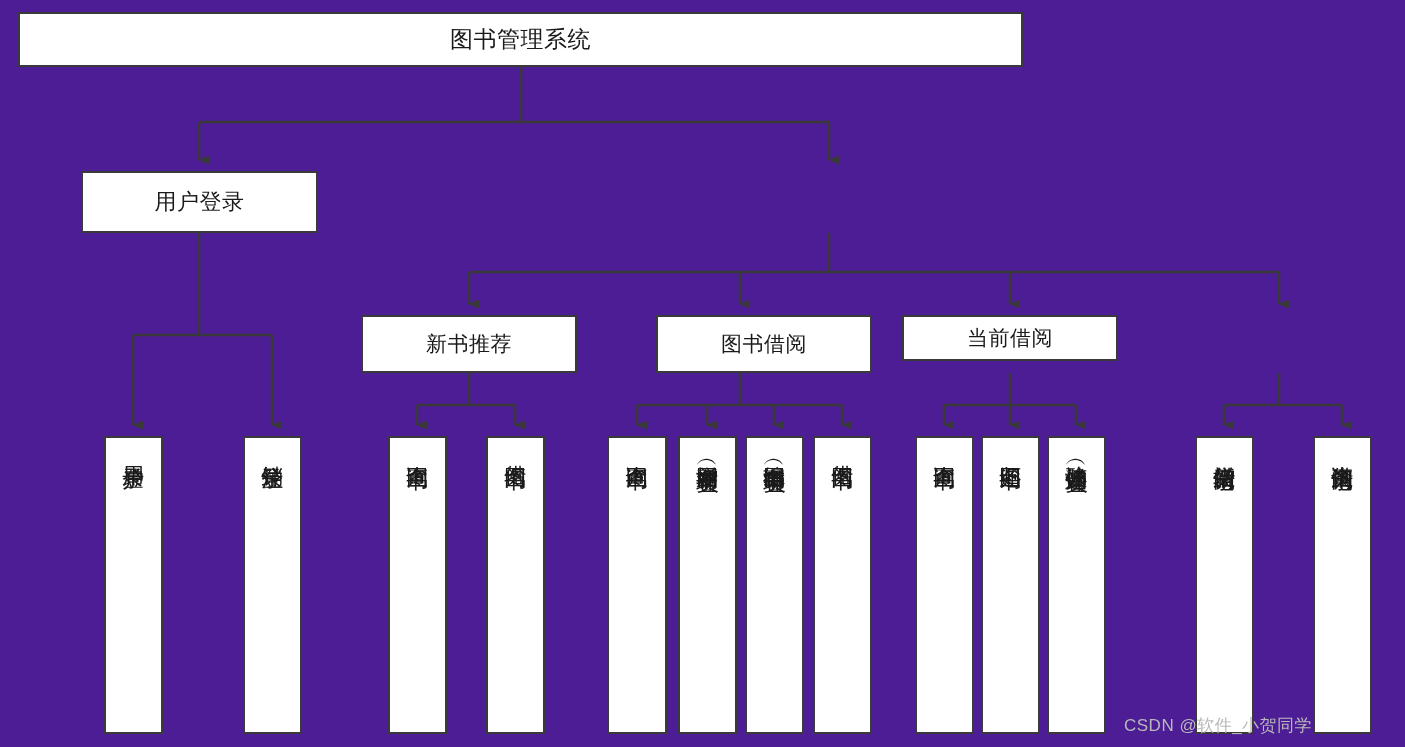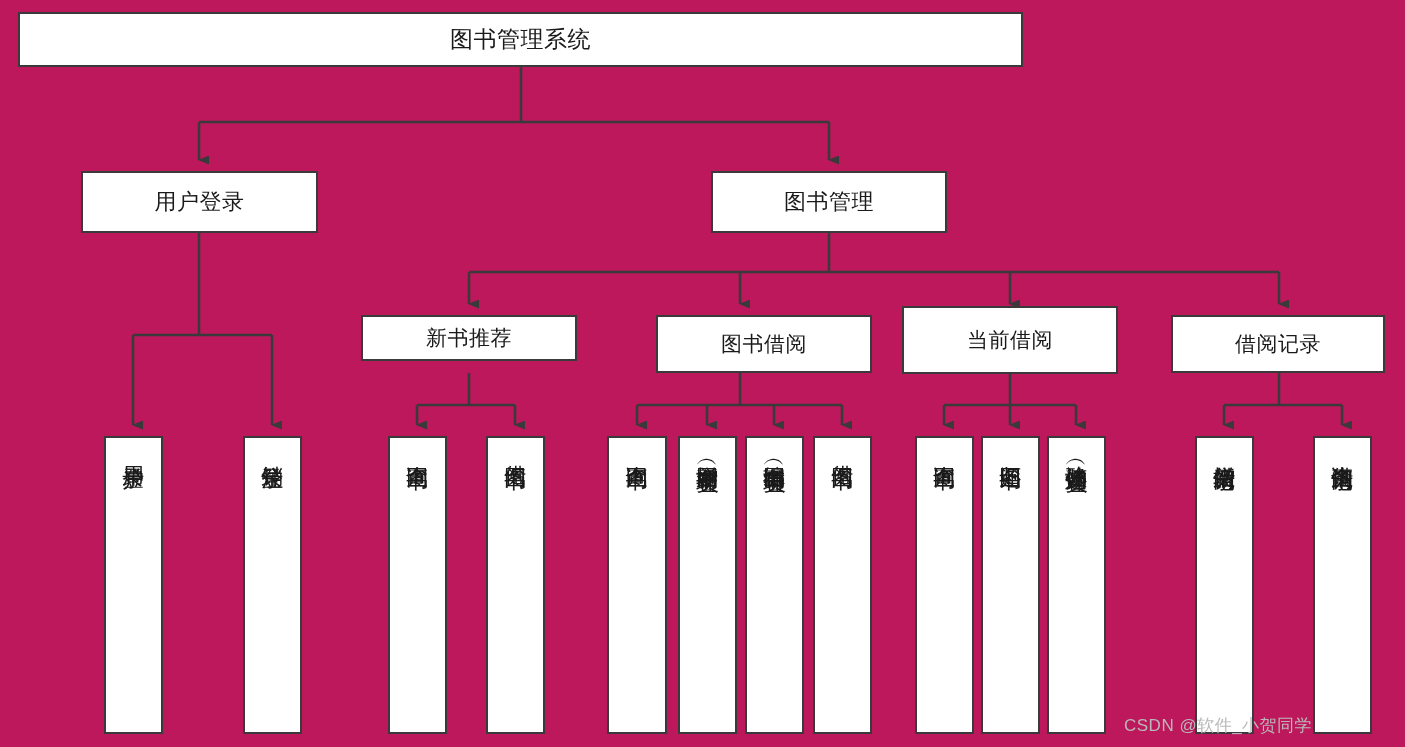--- a/index.html
+++ b/index.html
@@ -8,21 +8,21 @@
     padding: 0;
     background: #ffffff;
   }
   body {
     font-family: "Liberation Sans", "DejaVu Sans", sans-serif;
   }
   #canvas {
     position: relative;
     width: 1405px;
     height: 747px;
-    background: #be185d;
+    background: #4c1d95;
     overflow: hidden;
   }
   svg.edges {
     position: absolute;
     left: 0;
     top: 0;
     width: 1405px;
     height: 747px;
     pointer-events: none;
   }
@@ -120,35 +120,29 @@
     </g>
   </svg>
 
   <div class="node root" style="left:18px; top:12px; width:1005px; height:55px;">
     <span class="label">图书管理系统</span>
   </div>
 
   <div class="node level1" style="left:81px; top:171px; width:237px; height:62px;">
     <span class="label">用户登录</span>
   </div>
-  <div class="node level1" style="left:711px; top:171px; width:236px; height:62px;">
-    <span class="label">图书管理</span>
-  </div>
 
-  <div class="node level2" style="left:361px; top:315px; width:216px; height:46px;">
+  <div class="node level2" style="left:361px; top:315px; width:216px; height:58px;">
     <span class="label">新书推荐</span>
   </div>
   <div class="node level2" style="left:632px; top:315px; width:216px; height:58px;margin-left:24px;">
     <span class="label">图书借阅</span>
   </div>
-  <div class="node level2" style="left:902px; top:306px; width:216px; height:68px;">
+  <div class="node level2" style="left:902px; top:315px; width:216px; height:46px;">
     <span class="label">当前借阅</span>
-  </div>
-  <div class="node level2" style="left:1171px; top:315px; width:214px; height:58px;">
-    <span class="label">借阅记录</span>
   </div>
 
   <div class="node leaf" style="left:104px; top:436px; width:59px; height:298px;">
     <span class="label">用户登录</span>
   </div>
   <div class="node leaf" style="left:243px; top:436px; width:59px; height:298px;">
     <span class="label">注销登录</span>
   </div>
 
   <div class="node leaf" style="left:388px; top:436px; width:59px; height:298px;">

